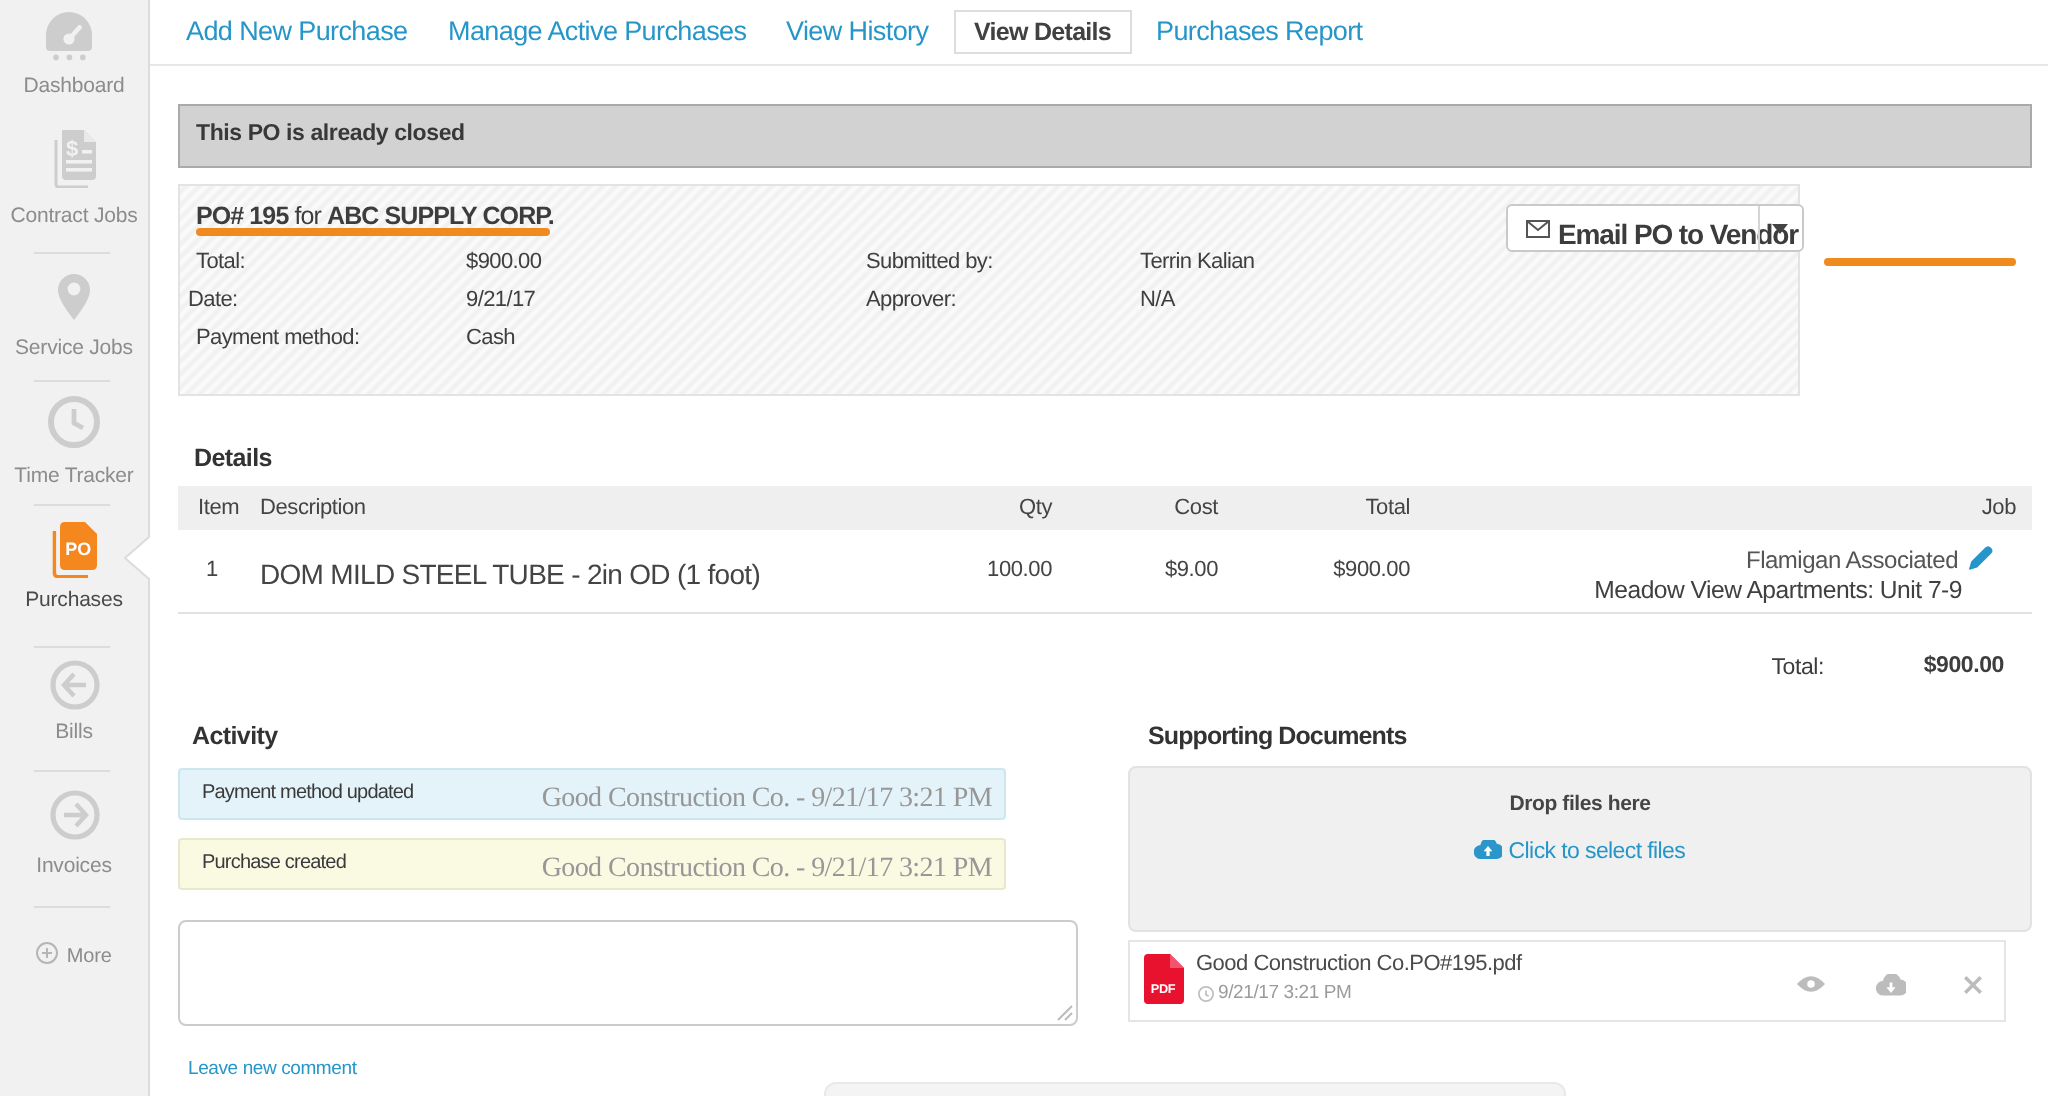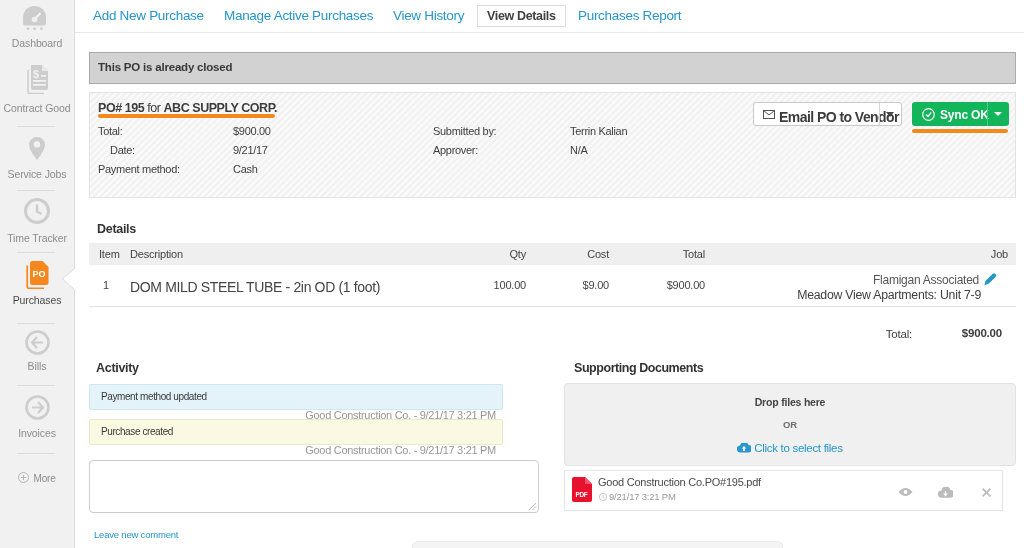--- a/index.html
+++ b/index.html
@@ -23,21 +23,21 @@
 #nav a { position:absolute; top:8px; font-size:13.5px; letter-spacing:-0.3px; color:#2696c9; text-decoration:none; white-space:nowrap; }
 #nav .active { position:absolute; top:5px; height:22px; border:1px solid #ddd; background:#fff;
   font-size:12.5px; letter-spacing:-0.35px; font-weight:bold; color:#414141; line-height:20px; padding:0 9px; }
 
 
 #alert { position:absolute; left:14px; top:52px; width:927px; height:32px;
   background:#d2d2d2; border:1px solid #aaa; }
 #alert span { position:absolute; left:8px; top:8px; font-size:11.5px; font-weight:bold; color:#383838; }
 
 
-#popanel { position:absolute; left:14px; top:92px; width:927px; height:106px;
+#popanel { position:absolute; left:14px; top:92px; width:811px; height:106px;
   border:1px solid #e3e3e3;
   background:repeating-linear-gradient(135deg, #fcfcfc 0px, #efefef 2.3px, #fcfcfc 4.6px); }
 #potitle { position:absolute; left:8px; top:8px; font-size:12.5px; letter-spacing:-0.45px; color:#3d3d3d; }
 #potitle b { font-weight:bold; }
 #po-underline { position:absolute; left:8px; top:21px; width:177px; height:4px; background:#f08a1e; border-radius:2px; }
 .fld { position:absolute; font-size:11px; letter-spacing:-0.3px; color:#3f3f3f; white-space:nowrap; }
 
 
 #btn-email { position:absolute; left:663px; top:9px; width:149px; height:24px; background:#fff;
   border:1px solid #c9c9c9; border-radius:3px; }
@@ -50,21 +50,21 @@
 #details-h { position:absolute; left:22px; top:222px; }
 #thead { position:absolute; left:14px; top:243px; width:927px; height:22px; background:#efefef; }
 #thead div, #trow div { position:absolute; font-size:11px; color:#444; white-space:nowrap; }
 #trow { position:absolute; left:14px; top:265px; width:927px; height:42px; border-bottom:1px solid #e2e2e2; }
 #total-line { position:absolute; font-size:12px; color:#3d3d3d; }
 
 
 #act-h { position:absolute; left:21px; top:361px; }
 .note { position:absolute; left:14px; width:414px; height:26px; border-radius:2px; }
 .note .t { position:absolute; left:11px; top:6px; font-size:10px; letter-spacing:-0.4px; color:#3a3a3a; }
-.note .ts { position:absolute; right:6px; top:24px; font-size:11px; letter-spacing:-0.3px; color:#979797; }
+.note .ts { position:absolute; right:6px; top:7px; font-size:14px; letter-spacing:-0.3px; color:#979797;font-family:Liberation Serif, serif; }
 #note1 { top:384px; background:#e3f3f9; border:1px solid #cde7f0; }
 #note2 { top:419px; background:#fafae3; border:1px solid #e8e8cd; }
 #comment { position:absolute; left:14px; top:460px; width:450px; height:53px; background:#fff;
   border:1px solid #ccc; border-radius:4px; }
 #leave { position:absolute; left:19px; top:529px; font-size:9.5px; color:#2696c9; }
 
 
 #docs-h { position:absolute; left:499px; top:361px; }
 #dropzone { position:absolute; left:489px; top:383px; width:452px; height:83px;
   background:#f0f0f0; border:1px solid #e2e2e2; border-radius:4px; text-align:center; }
@@ -93,47 +93,38 @@
 
   <div id="alert">
       <span>This PO is already closed</span>
     </div>
 
   <div id="popanel">
     <div id="potitle"><b>PO# 195</b> for <b>ABC SUPPLY CORP.</b></div>
     <div id="po-underline"></div>
     <div class="fld" style="left:8px; top:32px;">Total:</div>
     <div class="fld" style="left:143px; top:32px;">$900.00</div>
-    <div class="fld" style="left:20px; top:51px;">Date:</div>
+    <div class="fld" style="left:4px; top:51px;">Date:</div>
     <div class="fld" style="left:143px; top:51px;">9/21/17</div>
     <div class="fld" style="left:8px; top:70px;">Payment method:</div>
     <div class="fld" style="left:143px; top:70px;">Cash</div>
     <div class="fld" style="left:343px; top:32px;">Submitted by:</div>
     <div class="fld" style="left:480px; top:32px;">Terrin Kalian</div>
     <div class="fld" style="left:343px; top:51px;text-align:center;">Approver:</div>
     <div class="fld" style="left:480px; top:51px;">N/A</div>
 
     <div id="btn-email">
       <svg width="12" height="9" viewBox="0 0 12 9" style="position:absolute;left:9px;top:7px;">
         <rect x="0.5" y="0.5" width="11" height="8" fill="none" stroke="#555" stroke-width="1"></rect>
         <path d="M0.5 0.5 L6 5 L11.5 0.5" fill="none" stroke="#555" stroke-width="1"></path>
       </svg>
       <span style="position:absolute;left:25px;top:6px;font-size:14px;letter-spacing:-0.55px;font-weight:bold;color:#3c3c3c;">Email PO to Vendor</span>
       <div style="position:absolute;left:125px;top:0;width:1px;height:22px;background:#d5d5d5;"></div>
       <div style="position:absolute;left:132px;top:9px;width:0;height:0;border-left:4.5px solid transparent;border-right:4.5px solid transparent;border-top:5px solid #444;"></div>
     </div>
-    <div id="btn-sync">
-      <svg width="13" height="13" viewBox="0 0 13 13" style="position:absolute;left:10px;top:6px;">
-        <circle cx="6.5" cy="6.5" r="5.8" fill="none" stroke="#fff" stroke-width="1.2"></circle>
-        <path d="M4 6.5 L6 8.5 L9.2 4.5" fill="none" stroke="#fff" stroke-width="1.3"></path>
-      </svg>
-      <span style="position:absolute;left:28px;top:6px;font-size:12px;font-weight:bold;color:#fff;">Sync OK</span>
-      <div style="position:absolute;left:75px;top:0;width:1px;height:24px;background:#4ccb87;"></div>
-      <div style="position:absolute;left:82px;top:10px;width:0;height:0;border-left:4px solid transparent;border-right:4px solid transparent;border-top:4.5px solid #fff;"></div>
-    </div>
     <div id="sync-underline"></div>
   </div>
 
   <div class="h2" id="details-h">Details</div>
   <div id="thead">
     <div style="left:10px; top:5px;">Item</div>
     <div style="left:41px; top:5px;">Description</div>
     <div style="right:490px; top:5px;">Qty</div>
     <div style="right:407px; top:5px;">Cost</div>
     <div style="right:311px; top:5px;">Total</div>
@@ -166,21 +157,20 @@
   <div id="comment">
     <svg width="9" height="9" viewBox="0 0 9 9" style="position:absolute; right:1px; bottom:1px;">
       <path d="M8 1 L1 8 M8 4.5 L4.5 8" stroke="#bbb" stroke-width="1" fill="none"></path>
     </svg>
   </div>
   <div id="leave">Leave new comment</div>
 
   <div class="h2" id="docs-h" style="letter-spacing:-0.45px;">Supporting Documents</div>
   <div id="dropzone">
     <div id="dz1">Drop files here</div>
-    <div id="dz2">OR</div>
     <div id="dz3"><svg width="14" height="10" viewBox="0 0 14 10" style="vertical-align:-1px;">
           <path d="M3.5 9.5 a3.5 3.5 0 0 1 -0.3-7 a4.2 4.2 0 0 1 8.2-0.6 a3 3 0 0 1 -0.4 7.6 Z" fill="#2a96cb"></path>
           <path d="M7 3 L9.2 5.6 L7.8 5.6 L7.8 8 L6.2 8 L6.2 5.6 L4.8 5.6 Z" fill="#fff"></path>
         </svg> Click to select files</div>
   </div>
   <div id="filecard">
     <svg width="20" height="25" viewBox="0 0 20 25" style="position:absolute;left:7px;top:6px;">
       <path d="M0 2 Q0 0 2 0 L13 0 L20 7 L20 23 Q20 25 18 25 L2 25 Q0 25 0 23 Z" fill="#e8122f"></path>
       <path d="M13 0 L20 7 L13 7 Z" fill="#f3536e"></path>
       <text x="3.4" y="19.5" font-size="6.4" font-weight="bold" fill="#fff" font-family="Liberation Sans">PDF</text>
@@ -223,21 +213,21 @@
 
   <svg width="24" height="29" viewBox="0 0 24 29" style="position:absolute;left:25px;top:65px;">
     <path d="M3 5 L3 27 q0 1.5 1.5 1.5 L19 28.5" fill="none" stroke="#cdcdcd" stroke-width="1.5"></path>
     <path d="M6 0 L17 0 L23 6 L23 23 q0 2 -2 2 L8 25 q-2 0 -2-2 Z" fill="#cdcdcd"></path>
     <path d="M17 0 L23 6 L17 6 Z" fill="#e9e9e9"></path>
     <text x="8" y="13" font-size="11" font-weight="bold" fill="#f1f1f1" font-family="Liberation Sans">$</text>
     <rect x="16" y="10" width="5" height="1.8" fill="#f1f1f1"></rect>
     <rect x="8" y="15" width="13" height="1.8" fill="#f1f1f1"></rect>
     <rect x="8" y="19" width="13" height="1.8" fill="#f1f1f1"></rect>
   </svg>
-  <div class="sb-item" style="top:98px;"><span class="sb-label">Contract Good</span></div>
+  <div class="sb-item" style="top:98px;"><span class="sb-label">Contract Jobs</span></div>
   <div class="sb-div" style="top:126px;"></div>
 
   <svg width="16" height="23" viewBox="0 0 16 23" style="position:absolute;left:29px;top:137px;">
     <path d="M8 0 a8 8 0 0 1 8 8 q0 5 -8 15 q-8 -10 -8 -15 a8 8 0 0 1 8-8 Z" fill="#cdcdcd"></path>
     <circle cx="8" cy="7.5" r="3.2" fill="#f1f1f1"></circle>
   </svg>
   <div class="sb-item" style="top:164px;"><span class="sb-label">Service Jobs</span></div>
   <div class="sb-div" style="top:190px;"></div>
 
   <svg width="26" height="26" viewBox="0 0 26 26" style="position:absolute;left:24px;top:198px;">

